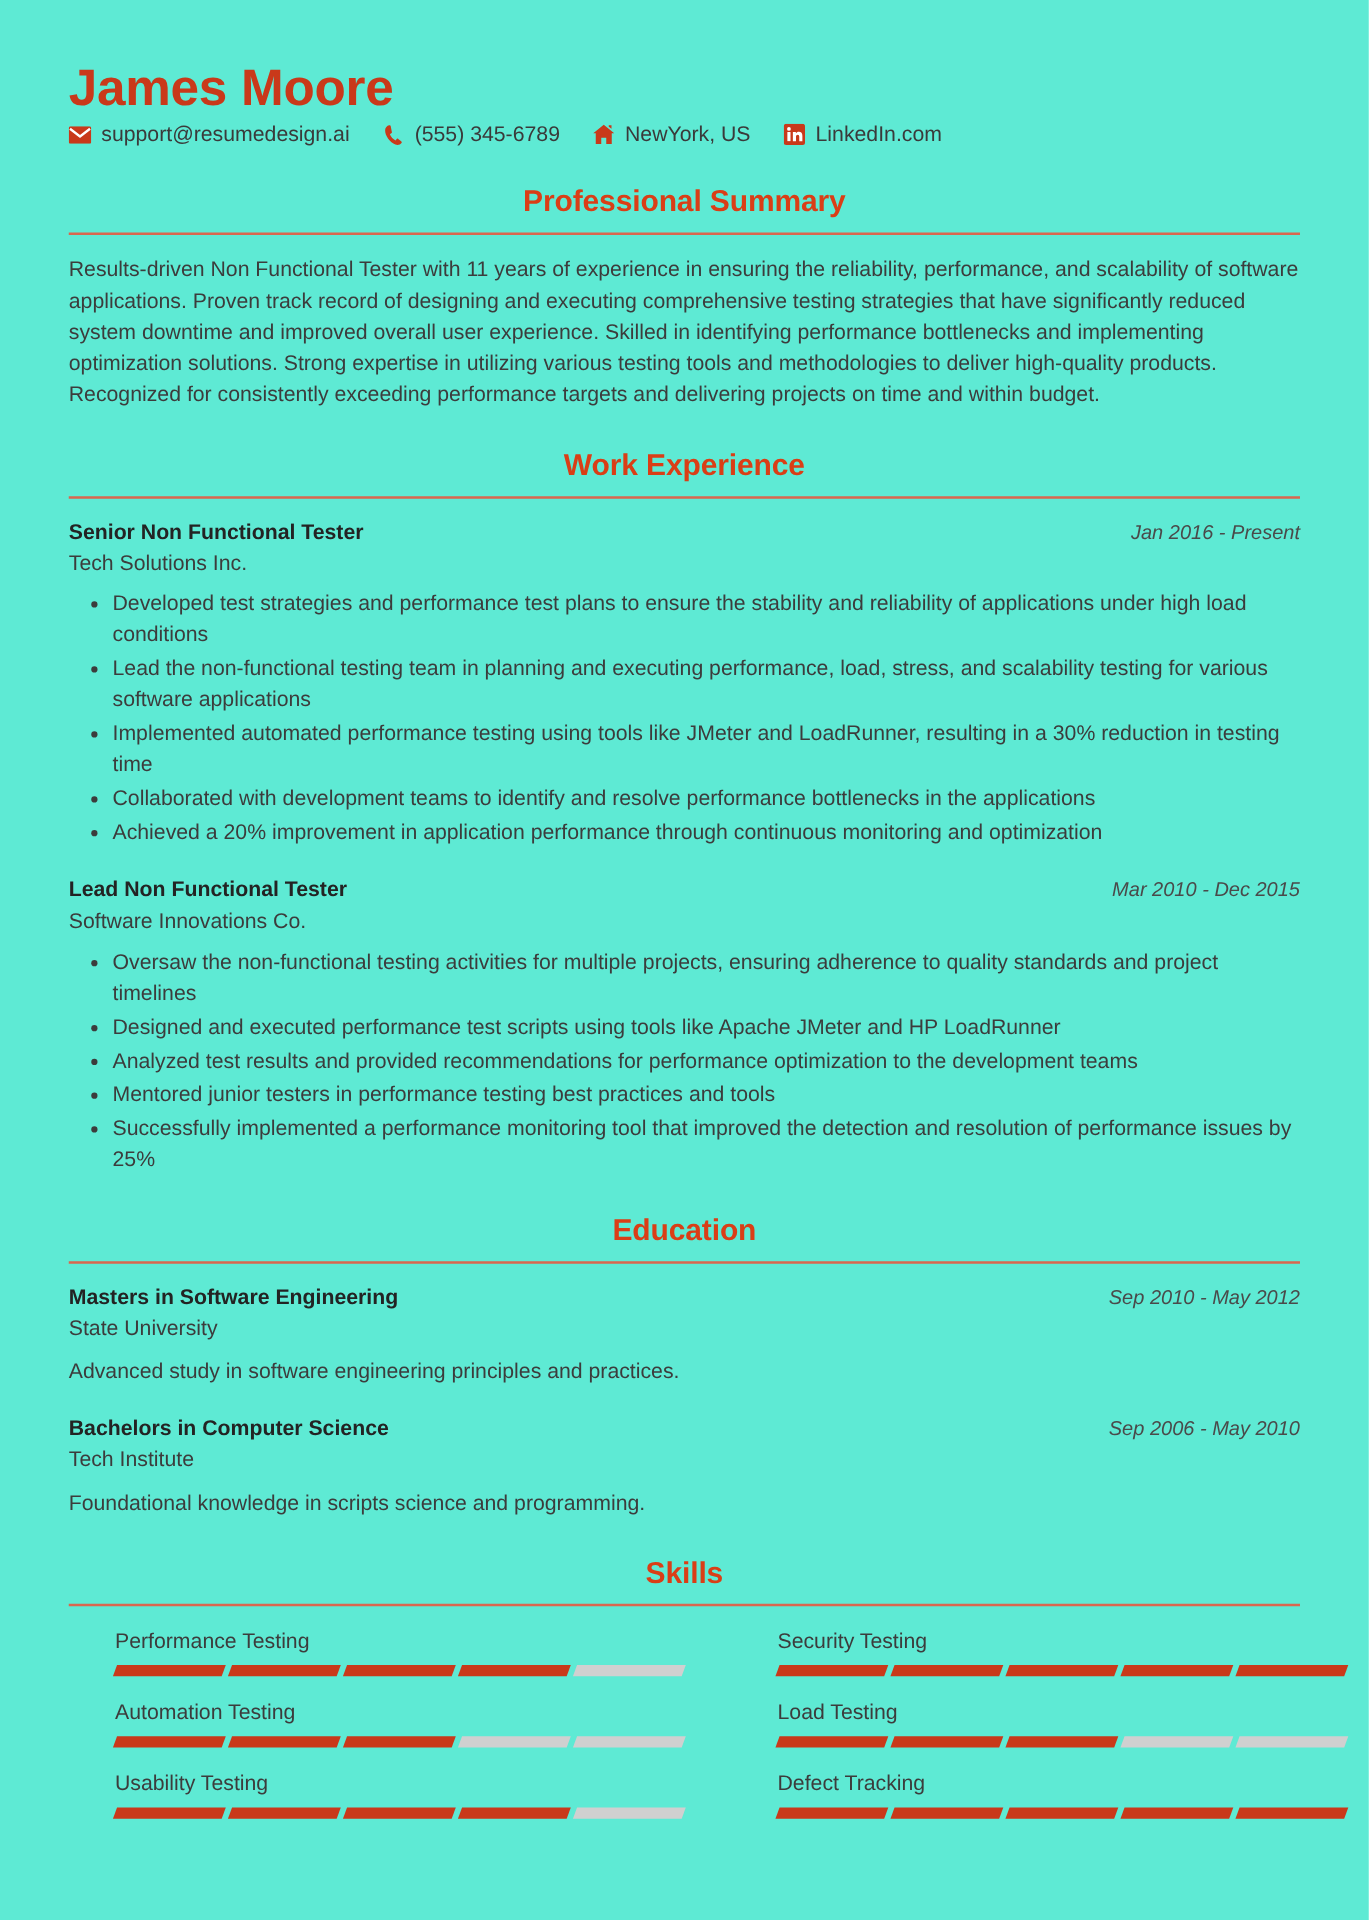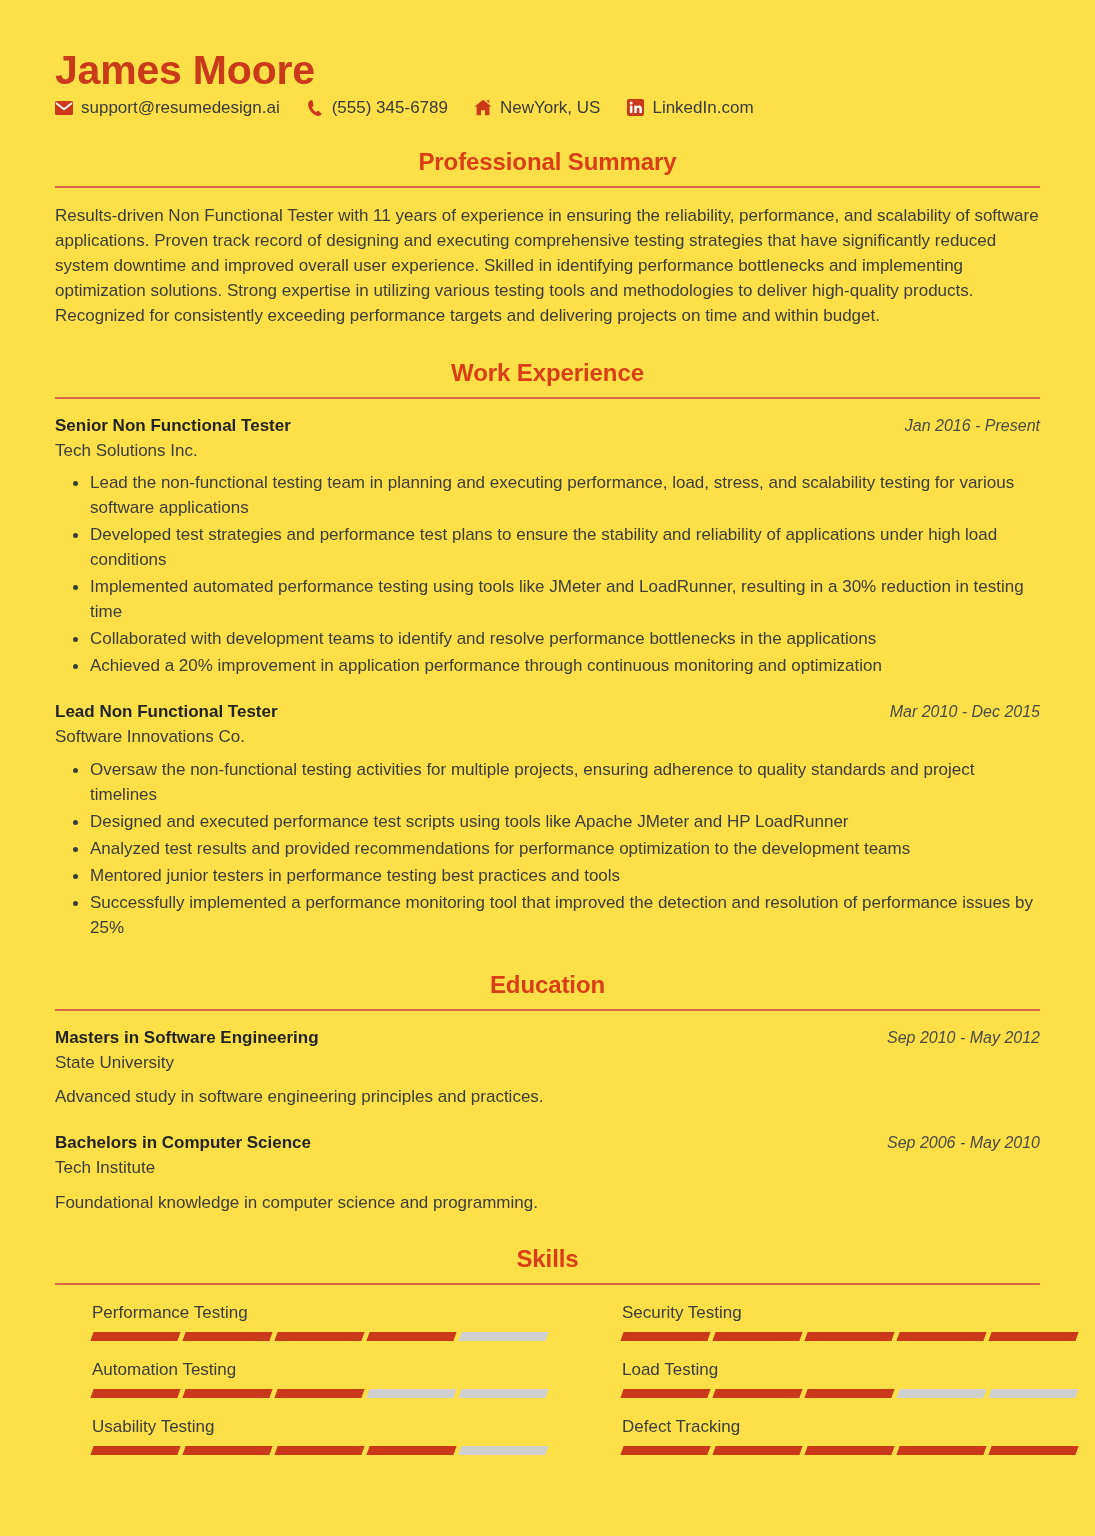--- a/index.html
+++ b/index.html
@@ -14,21 +14,21 @@
     font-family: "Liberation Sans", sans-serif;
     color: #333333;
     overflow: hidden;
   }
 
   .page {
     width: 1095px;
     height: 1536px;
     padding: 48px 55px 0 55px;
     position: relative;
-    background: #fde047;
+    background: #5eead4;
   }
 
   
   .name {
     font-size: 41px;
     font-weight: bold;
     color: #C9391A;
     letter-spacing: -0.2px;
     line-height: 1.12;
     margin-bottom: 4px;
@@ -262,22 +262,22 @@
     <div class="section-title">Work Experience</div>
     <div class="rule"></div>
 
     <div class="entry">
       <div class="entry-head">
         <div class="entry-title">Senior Non Functional Tester</div>
         <div class="entry-date">Jan 2016 - Present</div>
       </div>
       <div class="entry-org">Tech Solutions Inc.</div>
       <ul class="bullets">
+        <li>Developed test strategies and performance test plans to ensure the stability and reliability of applications under high load conditions</li>
         <li>Lead the non-functional testing team in planning and executing performance, load, stress, and scalability testing for various software applications</li>
-        <li>Developed test strategies and performance test plans to ensure the stability and reliability of applications under high load conditions</li>
         <li>Implemented automated performance testing using tools like JMeter and LoadRunner, resulting in a 30% reduction in testing time</li>
         <li>Collaborated with development teams to identify and resolve performance bottlenecks in the applications</li>
         <li>Achieved a 20% improvement in application performance through continuous monitoring and optimization</li>
       </ul>
     </div>
 
     <div class="entry">
       <div class="entry-head">
         <div class="entry-title">Lead Non Functional Tester</div>
         <div class="entry-date">Mar 2010 - Dec 2015</div>
@@ -305,21 +305,21 @@
       <div class="entry-org">State University</div>
       <div class="entry-desc">Advanced study in software engineering principles and practices.</div>
     </div>
 
     <div class="entry">
       <div class="entry-head">
         <div class="entry-title">Bachelors in Computer Science</div>
         <div class="entry-date">Sep 2006 - May 2010</div>
       </div>
       <div class="entry-org">Tech Institute</div>
-      <div class="entry-desc">Foundational knowledge in computer science and programming.</div>
+      <div class="entry-desc">Foundational knowledge in scripts science and programming.</div>
     </div>
   </div>
 
   <div class="section">
     <div class="section-title">Skills</div>
     <div class="rule"></div>
 
     <div class="skills-grid">
       <div class="skill">
         <div class="skill-name">Performance Testing</div>

